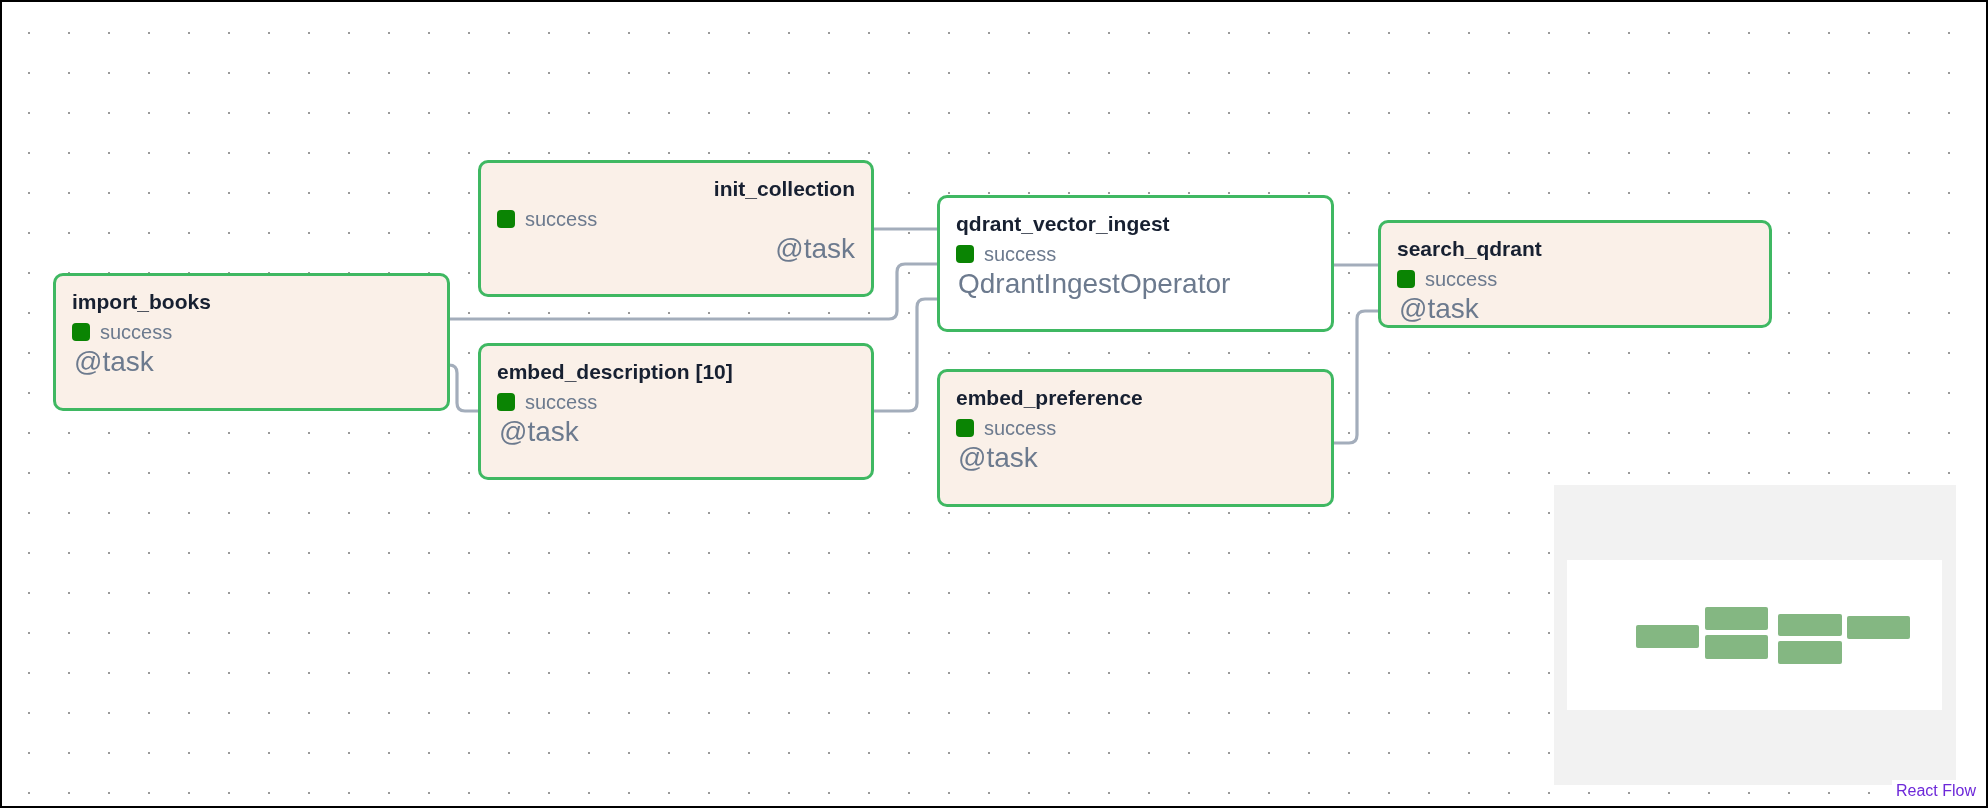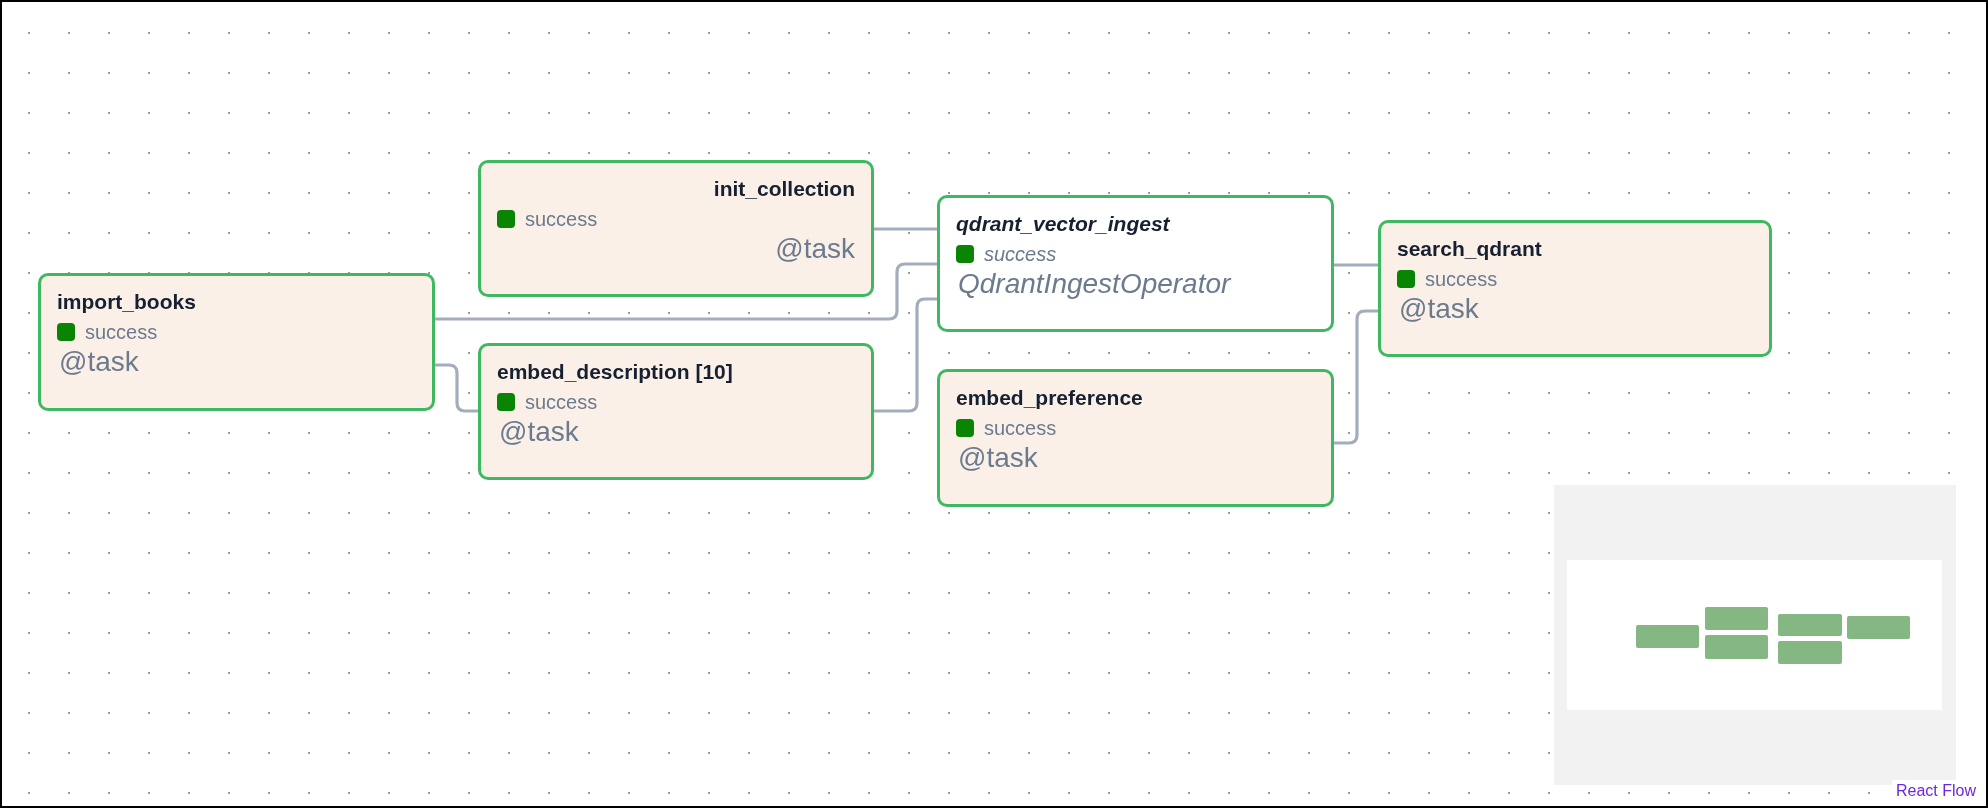--- a/index.html
+++ b/index.html
@@ -108,21 +108,21 @@
   <svg class="edge-layer" id="edge-layer">
       <path d="M431 317 L887 317 Q895 317 895 309 L895 270 Q895 262 903 262 L936 262" stroke="#a3adbb"></path>
       <path d="M431 363 L447 363 Q455 363 455 371 L455 401 Q455 409 463 409 L477 409" stroke="#a3adbb"></path>
       <path d="M871 227 L936 227" stroke="#a3adbb"></path>
       <path d="M871 409 L907 409 Q915 409 915 401 L915 305 Q915 297 923 297 L936 297" stroke="#a3adbb"></path>
       <path d="M1331 263 L1377 263" stroke="#a3adbb"></path>
       <path d="M1331 441 L1347 441 Q1355 441 1355 433 L1355 317 Q1355 309 1363 309 L1377 309" stroke="#a3adbb"></path>
     </svg>
 
   <div id="node-layer">
-      <div class="node" style="left: 36px; top: 271px; width: 397px; height: 138px; background: rgb(250, 240, 232); border-color: rgb(63, 184, 98);">
+      <div class="node" style="left: 51px; top: 271px; width: 397px; height: 138px; background: rgb(250, 240, 232); border-color: rgb(63, 184, 98);">
       <div class="node-title">import_books</div>
       <div class="status-row">
         <span class="status-icon" style="background: rgb(10, 132, 3);"></span>
         <span class="status-label">success</span>
       </div>
       <div class="node-subtitle">@task</div>
     </div>
       <div class="node" style="left: 476px; top: 158px; width: 396px; height: 137px; background: rgb(250, 240, 232); border-color: rgb(63, 184, 98); text-align: right;">
       <div class="node-title">init_collection</div>
       <div class="status-row">
@@ -132,37 +132,37 @@
       <div class="node-subtitle">@task</div>
     </div>
       <div class="node" style="left: 476px; top: 341px; width: 396px; height: 137px; background: rgb(250, 240, 232); border-color: rgb(63, 184, 98);">
       <div class="node-title">embed_description [10]</div>
       <div class="status-row">
         <span class="status-icon" style="background: rgb(10, 132, 3);"></span>
         <span class="status-label">success</span>
       </div>
       <div class="node-subtitle">@task</div>
     </div>
-      <div class="node" style="left: 935px; top: 193px; width: 397px; height: 137px; background: rgb(255, 255, 255); border-color: rgb(63, 184, 98); font-style: italic;">
+      <div class="node" style="left: 935px; top: 193px; width: 397px; height: 137px; background: rgb(255, 255, 255); border-color: rgb(63, 184, 98);">
       <div class="node-title">qdrant_vector_ingest</div>
       <div class="status-row">
         <span class="status-icon" style="background: rgb(10, 132, 3);"></span>
         <span class="status-label">success</span>
       </div>
       <div class="node-subtitle">QdrantIngestOperator</div>
     </div>
       <div class="node" style="left: 935px; top: 367px; width: 397px; height: 138px; background: rgb(250, 240, 232); border-color: rgb(63, 184, 98);">
       <div class="node-title">embed_preference</div>
       <div class="status-row">
         <span class="status-icon" style="background: rgb(10, 132, 3);"></span>
         <span class="status-label">success</span>
       </div>
       <div class="node-subtitle">@task</div>
     </div>
-      <div class="node" style="left: 1376px; top: 218px; width: 394px; height: 137px; background: rgb(250, 240, 232); border-color: rgb(63, 184, 98);">
+      <div class="node" style="left: 1376px; top: 218px; width: 394px; height: 108px; background: rgb(250, 240, 232); border-color: rgb(63, 184, 98);">
       <div class="node-title">search_qdrant</div>
       <div class="status-row">
         <span class="status-icon" style="background: rgb(10, 132, 3);"></span>
         <span class="status-label">success</span>
       </div>
       <div class="node-subtitle">@task</div>
     </div>
     </div>
 
   <div class="minimap" id="minimap" style="left: 1552px; top: 483px; width: 402px; height: 300px; background: rgb(242, 242, 242);">

